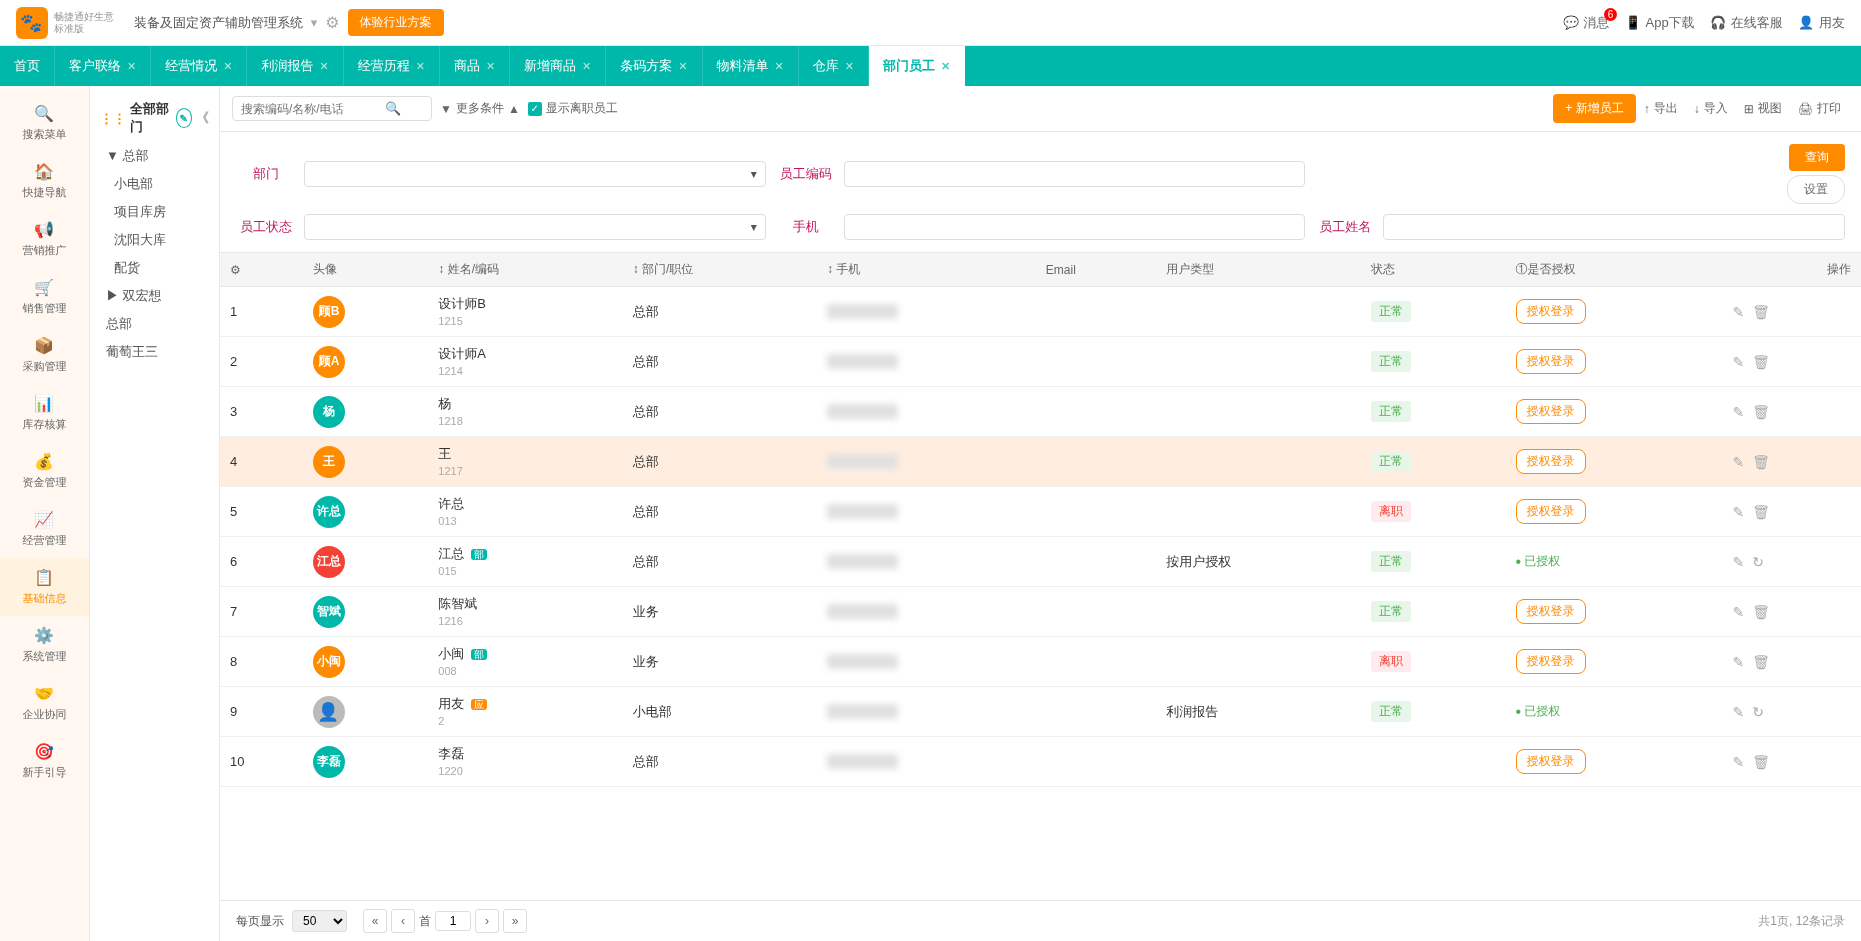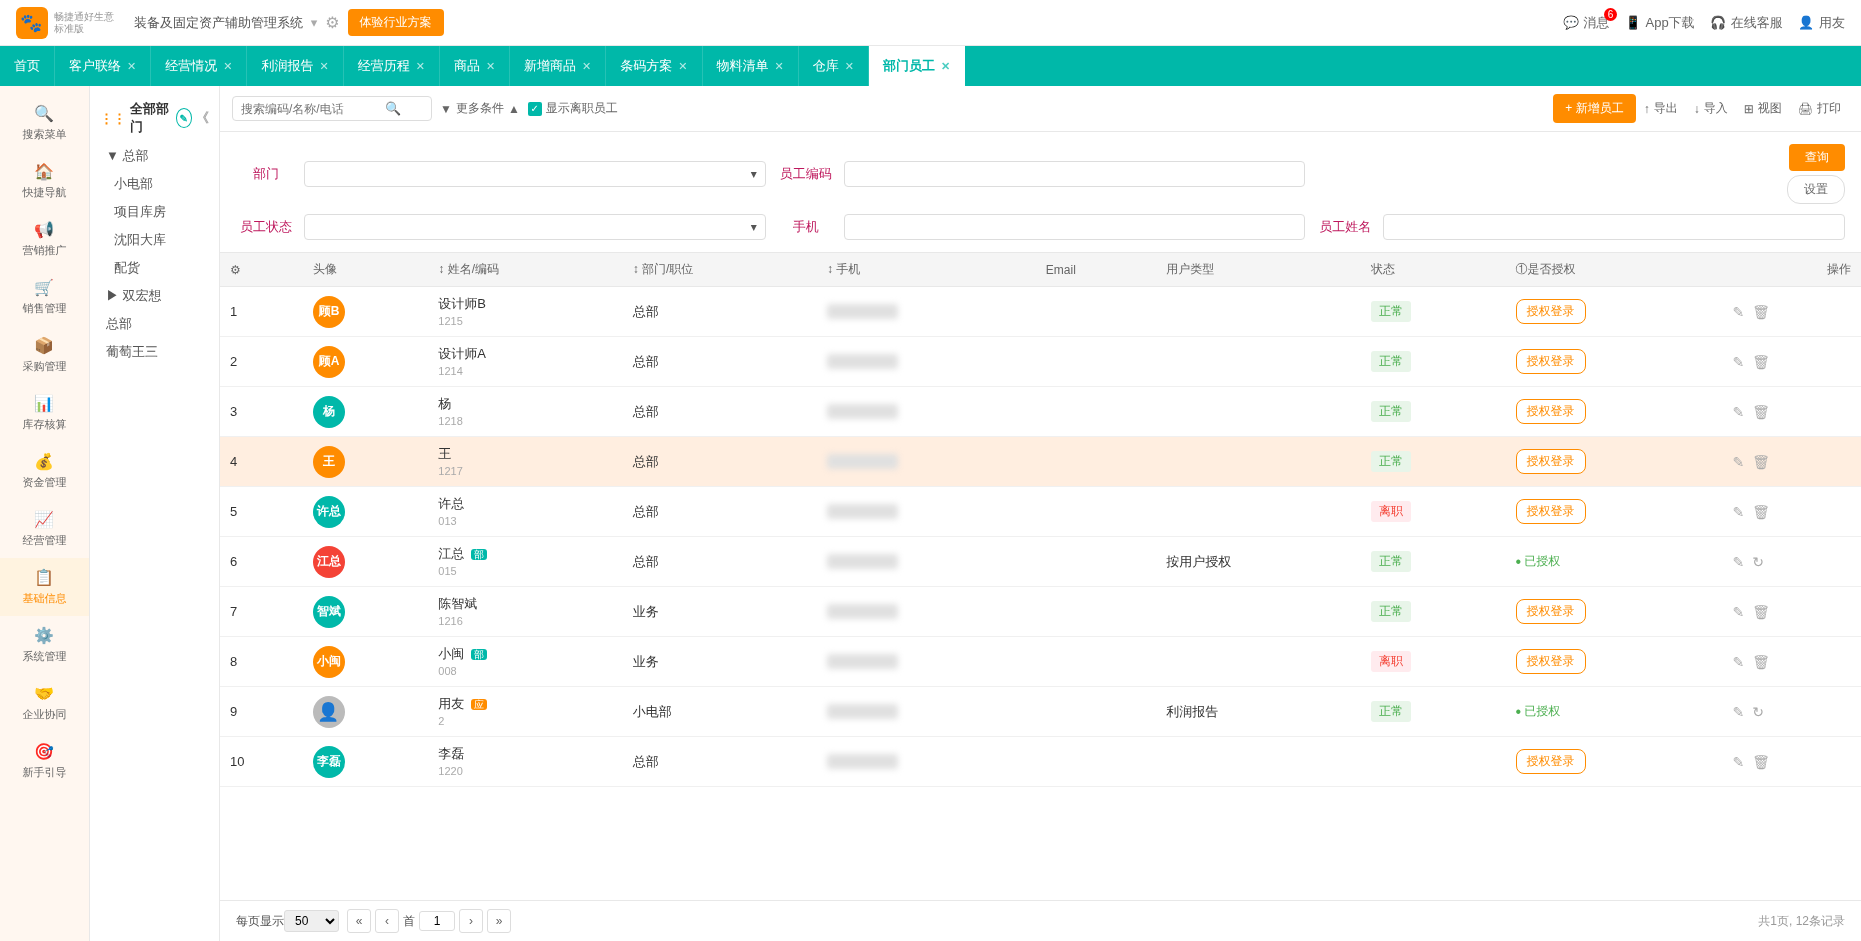--- a/index.html
+++ b/index.html
@@ -84,21 +84,21 @@
     .status-resign { background: #ffebee; color: #f44336; }
     .auth-btn { border: 1px solid #ff8c00; color: #ff8c00; background: #fff; border-radius: 8px; padding: 3px 10px; font-size: 12px; cursor: pointer; }
     .auth-granted { color: #4caf50; font-size: 12px; display: flex; align-items: center; gap: 3px; }
     .auth-granted::before { content: '•'; font-size: 16px; }
     .action-icons { display: flex; gap: 8px; color: #aaa; font-size: 14px; }
     .action-icon { cursor: pointer; color: #aaa; }
     .dept-badge { background: #00b8a9; color: #fff; border-radius: 3px; font-size: 10px; padding: 0 3px; margin-left: 3px; }
     .dept-badge-orange { background: #ff8c00; color: #fff; border-radius: 3px; font-size: 10px; padding: 0 3px; margin-left: 3px; }
 
     
-    .table-footer { display: flex; align-items: center; padding: 8px 16px; background: #fff; border-top: 1px solid #e8e8e8; font-size: 12px; color: #555; }
+    .table-footer { display: flex; align-items: center; padding: 8px 16px; background: #fff; border-top: 1px solid #e8e8e8; gap: 8px; font-size: 12px; color: #555; }
     .page-size-select { border: 1px solid #ddd; border-radius: 3px; padding: 2px 6px; font-size: 12px; }
     .pagination { display: flex; align-items: center; gap: 4px; margin-left: 8px; }
     .page-btn { width: 24px; height: 24px; display: flex; align-items: center; justify-content: center; border: 1px solid #ddd; border-radius: 3px; cursor: pointer; color: #666; font-size: 12px; background: #fff; }
     .page-input { width: 36px; border: 1px solid #ddd; border-radius: 3px; padding: 2px 4px; font-size: 12px; text-align: center; }
     .total-info { margin-left: auto; color: #999; }
 
     
     .left-nav { width: 90px; background: #fff7f0; border-right: 1px solid #e8e8e8; display: flex; flex-direction: column; align-items: center; padding: 8px 0; flex-shrink: 0; }
     .nav-menu-item { display: flex; flex-direction: column; align-items: center; padding: 10px 6px; cursor: pointer; font-size: 11px; color: #666; gap: 4px; width: 100%; text-align: center; }
     .nav-menu-item.active { color: #ff8c00; background: #fff3e0; }

